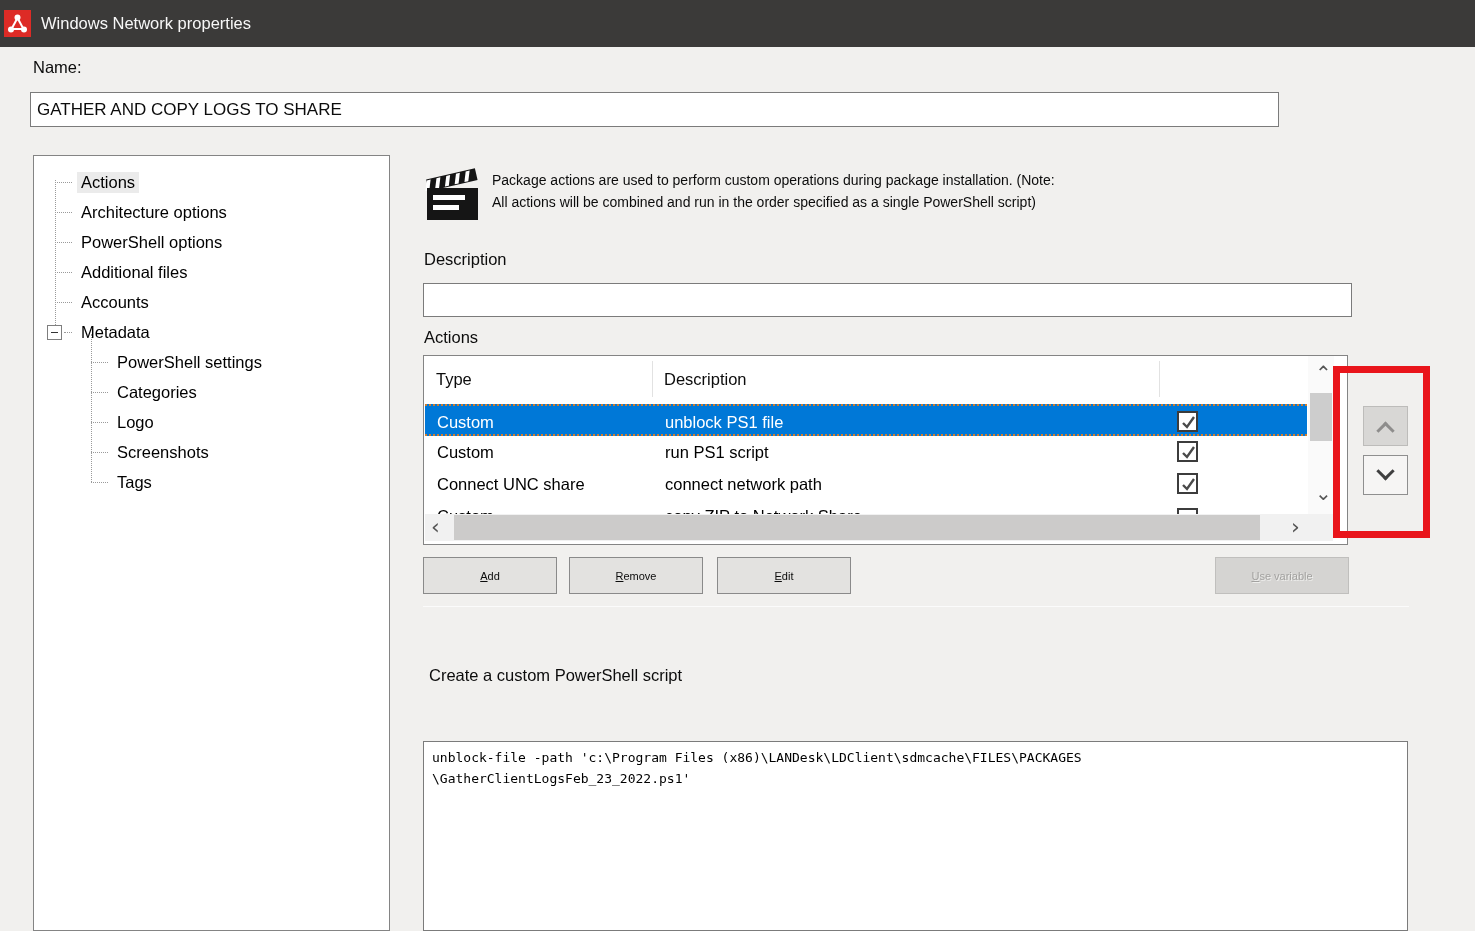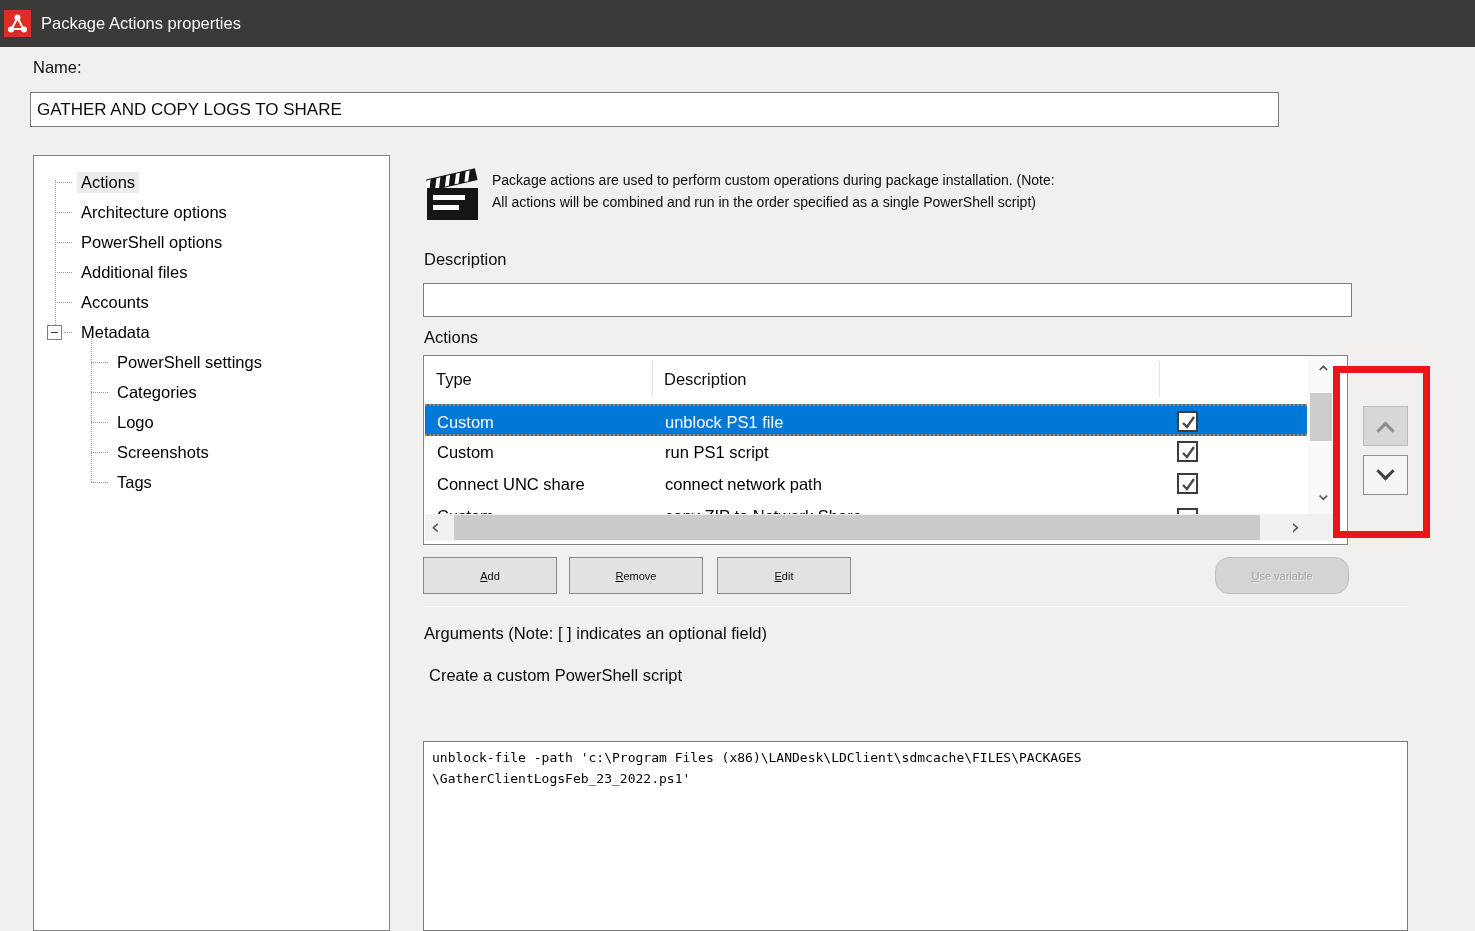--- a/index.html
+++ b/index.html
@@ -59,21 +59,21 @@
   .move-btn { position:absolute; left:1363px; width:45px; height:40px; display:flex; align-items:center; justify-content:center; }
   .move-up { top:406px; background:#d8d7d5; border:1px solid #bdbcba; }
   .move-dn { top:455px; background:#f6f5f4; border:1px solid #8f8f8f; }
   
   .annotation { position:absolute; left:1333px; top:366px; width:97px; height:172px; border:7px solid #e9151b; z-index:20; }
   
   .btn { position:absolute; top:557px; width:134px; height:37px; background:#e3e2e0; border:1px solid #8a8a8a;
     display:flex; align-items:center; justify-content:center; font-size:11px; color:#0c0c0c; cursor:default; }
   .btn .btn-label { display:block; }
   .btn .btn-label::first-letter { text-decoration:underline; }
-  .btn.disabled { background:#d5d4d2; border-color:#c0bfbd; color:#a3a2a0; text-shadow:1px 1px 0 #eeeeec;border-radius:14px; }
+  .btn.disabled { background:#d5d4d2; border-color:#c0bfbd; color:#a3a2a0; text-shadow:1px 1px 0 #eeeeec; }
   .separator { position:absolute; left:423px; top:606px; width:986px; height:1px; background:#9b9b9b; border-bottom:1px solid #fbfbfb; }
   
   textarea.codebox {
     position:absolute; left:423px; top:741px; width:985px; height:190px; background:#fff;
     border:1px solid #7b7b7b; resize:none; outline:none; overflow:hidden;
     font-family:"DejaVu Sans Mono", monospace; font-size:13px; line-height:21px; color:#000; padding:5px 8px;
     white-space:pre-wrap;
   }
 </style>
 </head>
@@ -87,21 +87,21 @@
         <g stroke="#ffffff" stroke-width="2" fill="#ffffff">
           <line x1="13.5" y1="8" x2="7.5" y2="19"></line>
           <line x1="13.5" y1="8" x2="19.5" y2="19"></line>
           <line x1="7.5" y1="19" x2="19.5" y2="19"></line>
           <circle cx="13.5" cy="7.5" r="3" stroke="none"></circle>
           <circle cx="7" cy="19.5" r="3" stroke="none"></circle>
           <circle cx="20" cy="19.5" r="3" stroke="none"></circle>
         </g>
       </svg>
     </div>
-    <div class="title-text">Package Actions properties</div>
+    <div class="title-text">Windows Network properties</div>
   </div>
 
   <div class="lbl" style="left:33px; top:58px;">Name:</div>
   <input class="textbox" style="left: 30px; top: 92px; width: 1249px; height: 35px;" value="GATHER AND COPY LOGS TO SHARE">
 
   <div class="tree-panel">
     <div class="rail" style="left:21px; top:24px; height:147px;"></div>
     <div class="rail" style="left:57px; top:178px; height:148px;"></div>
     <div class="titems">
         <div class="titem lvl0" style="top: 11px;">
@@ -250,18 +250,17 @@
     </div>
   <div class="btn" style="left:717px;">
       <span class="btn-label">Edit</span>
     </div>
   <div class="btn disabled" style="left:1215px;" aria-disabled="true">
       <span class="btn-label">Use variable</span>
     </div>
 
   <div class="separator"></div>
 
-  <div class="lbl" style="left:424px; top:624px;">Arguments (Note: [ ] indicates an optional field)</div>
   <div class="lbl" style="left:429px; top:666px;">Create a custom PowerShell script</div>
 
   <textarea class="codebox" spellcheck="false" style="">unblock-file -path 'c:\Program Files (x86)\LANDesk\LDClient\sdmcache\FILES\PACKAGES
 \GatherClientLogsFeb_23_2022.ps1'</textarea>
 </div>
 
 </body></html>

